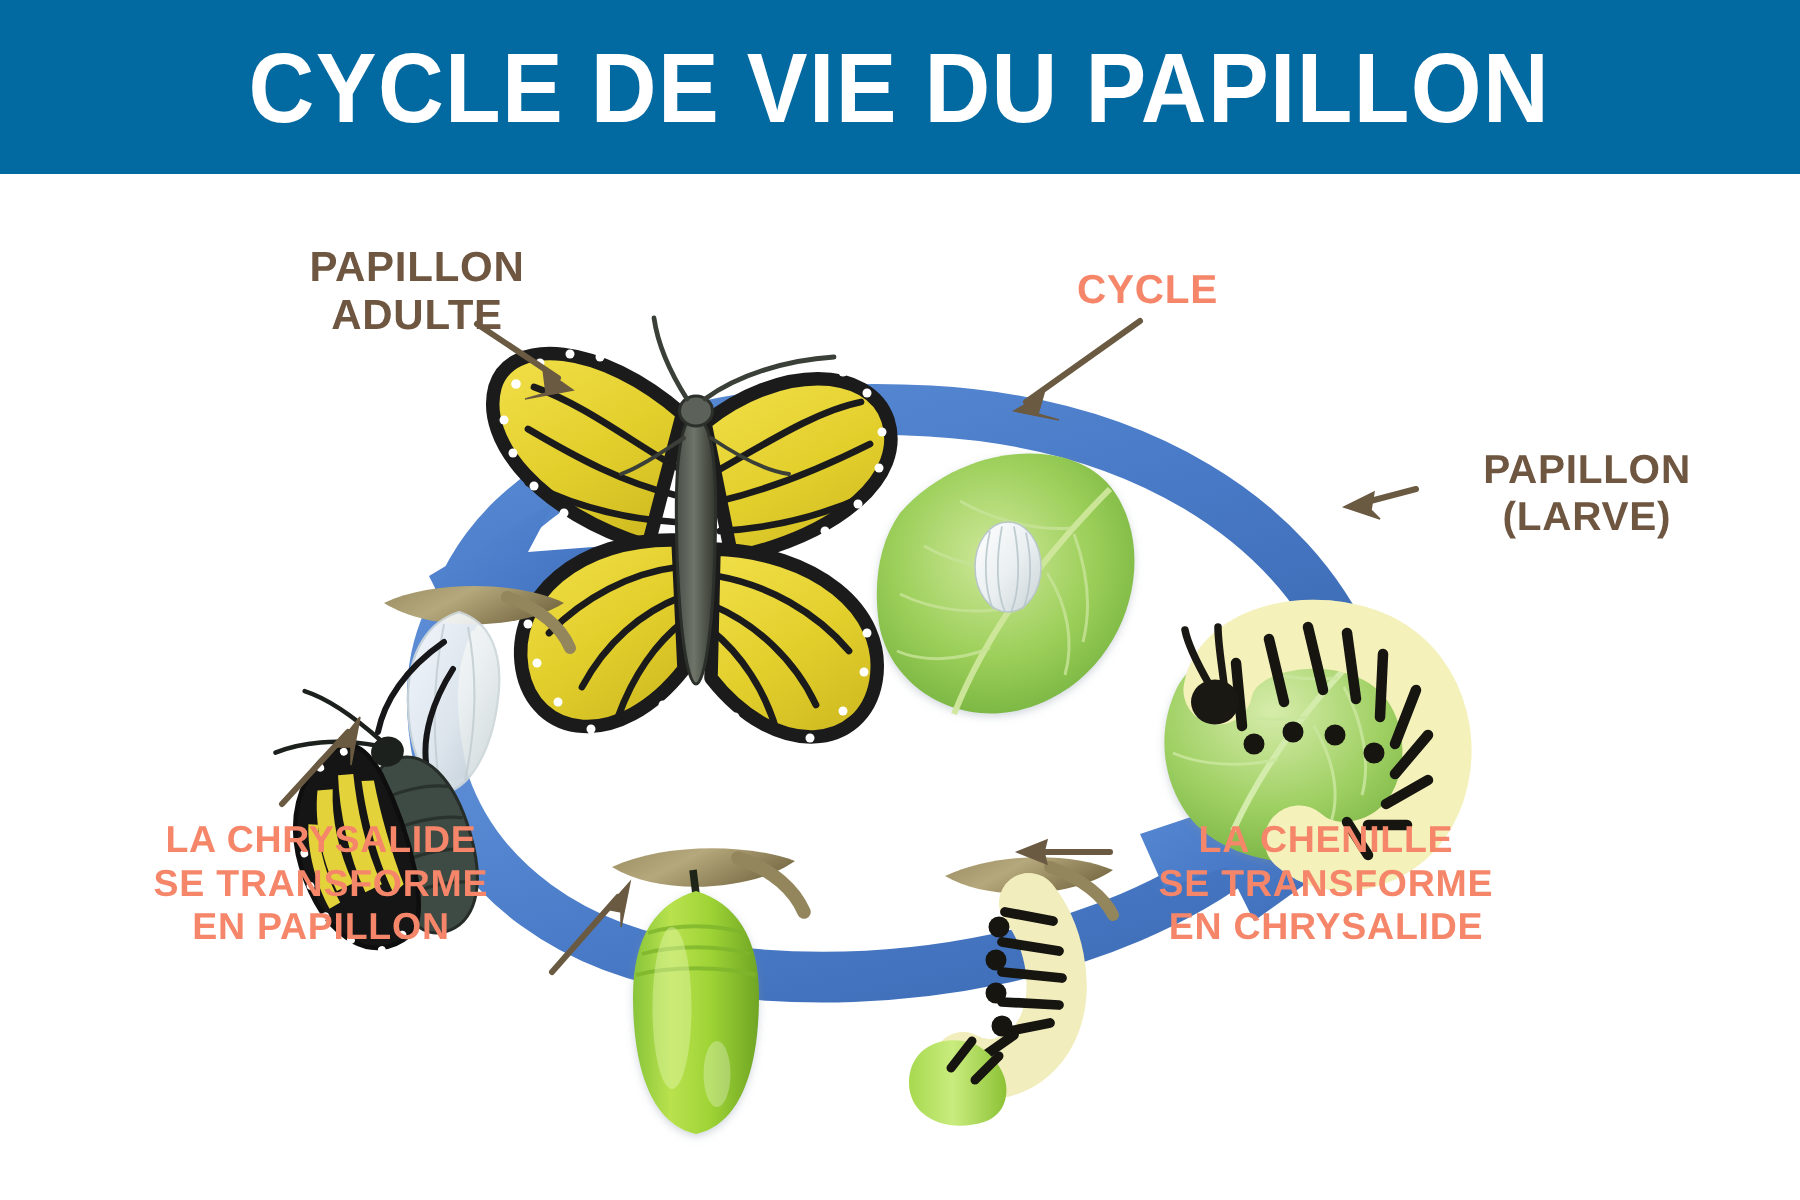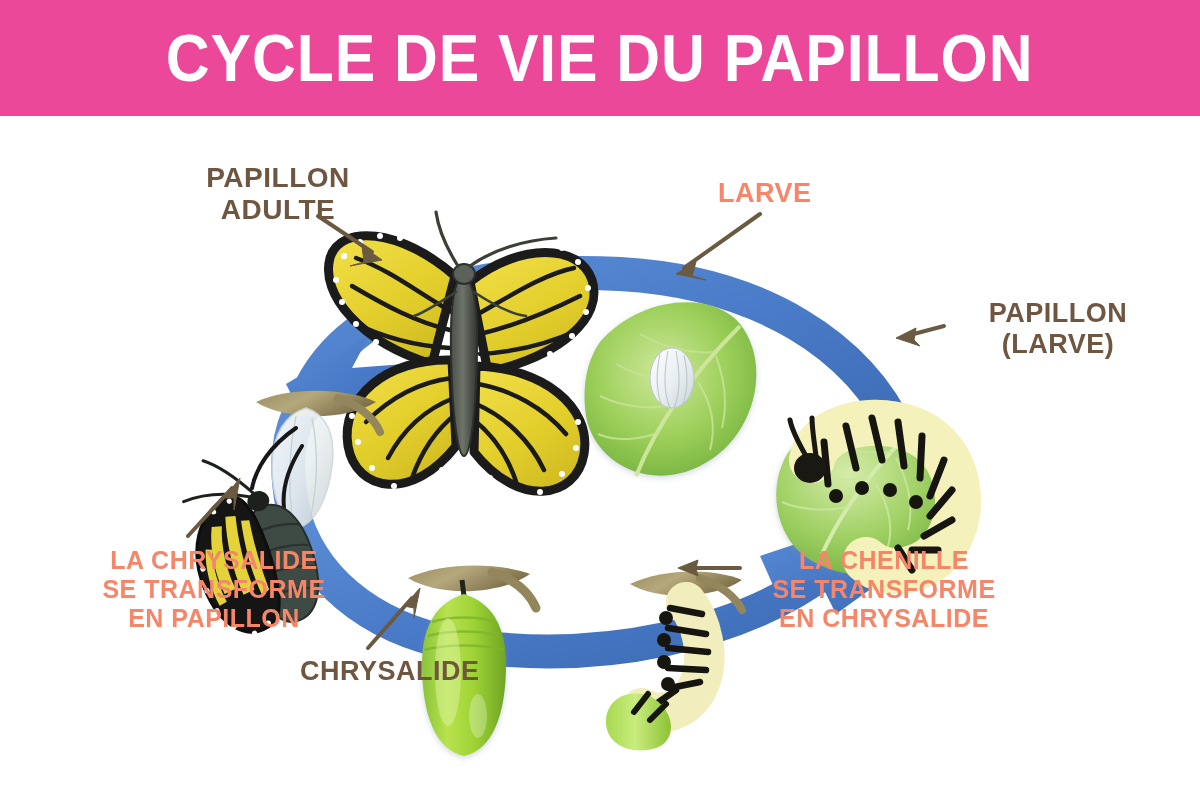--- a/index.html
+++ b/index.html
@@ -17,21 +17,21 @@
     background: #ffffff;
     overflow: hidden;
   }
 
   
   #banner {
     position: absolute;
     left: 0; top: 0;
     width: 1200px;
     height: 116px;
-    background: #ec4899;
+    background: #0369a1;
     display: flex;
     align-items: center;
     justify-content: center;
   }
   #banner-title {
     color: #ffffff;
     font-family: "Liberation Sans Narrow", "Liberation Sans", sans-serif;
     font-size: 66px;
     font-weight: bold;
     letter-spacing: 1px;
@@ -461,29 +461,28 @@
         <g>
           <line x1="740" y1="452" x2="690" y2="452" stroke-width="4" stroke-linecap="round"></line>
           <polygon points="678,452 698,444 696,452 698,460"></polygon>
         </g>
       </g>
     </svg>
 
     <div class="label label-brown" id="label-adult">PAPILLON
 ADULTE</div>
 
-    <div class="label label-coral" id="label-egg">LARVE</div>
+    <div class="label label-coral" id="label-egg">CYCLE</div>
 
     <div class="label label-brown" id="label-larva">PAPILLON
 (LARVE)</div>
 
     <div class="label label-coral" id="label-to-chrysalis">LA CHENILLE
 SE TRANSFORME
 EN CHRYSALIDE</div>
 
-    <div class="label label-brown" id="label-chrysalis">CHRYSALIDE</div>
 
     <div class="label label-coral" id="label-to-butterfly">LA CHRYSALIDE
 SE TRANSFORME
 EN PAPILLON</div>
 
   </div>
 </div>
 
 </body></html>

